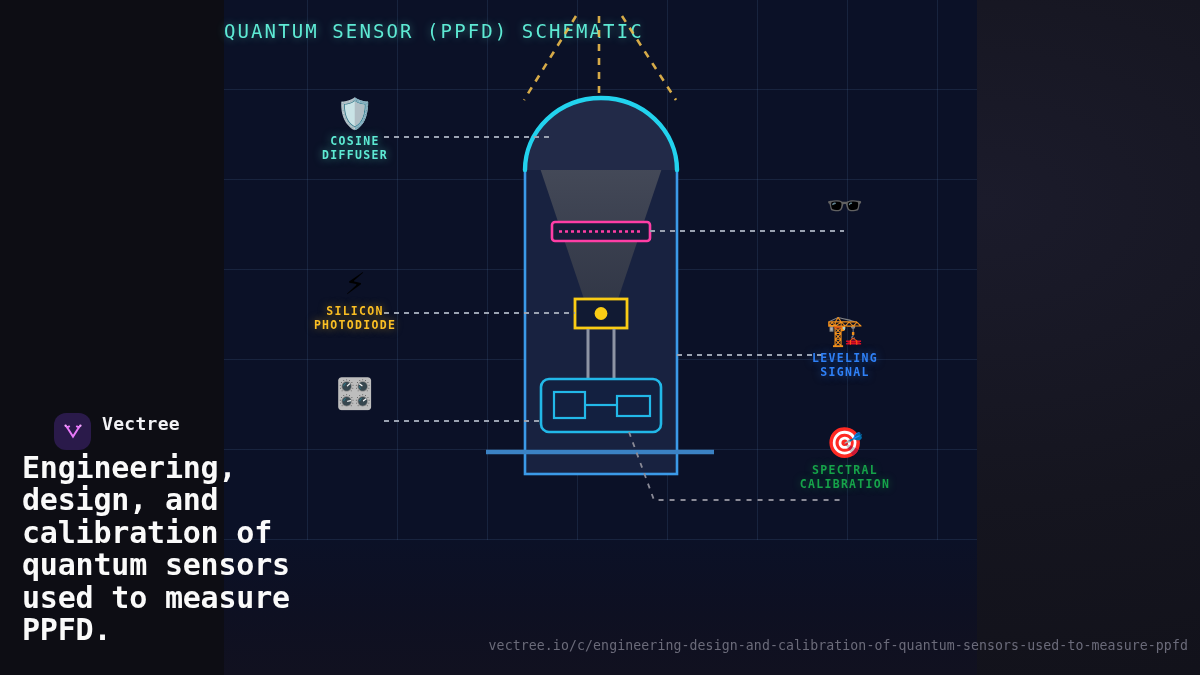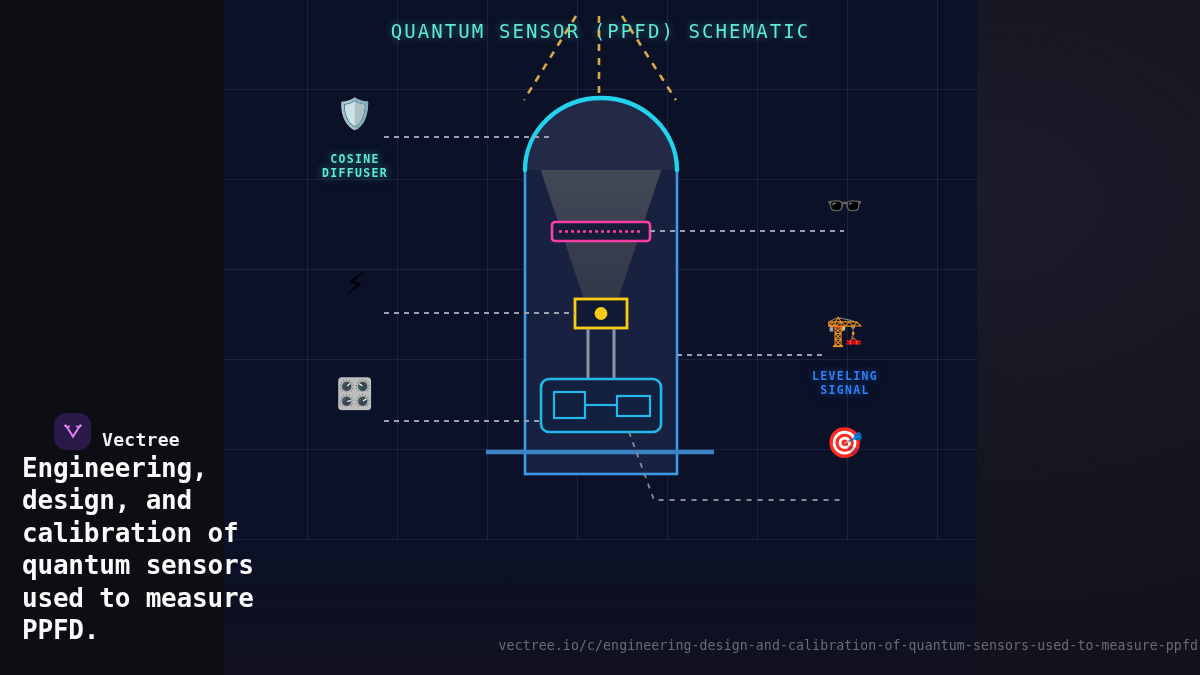--- a/index.html
+++ b/index.html
@@ -37,75 +37,75 @@
     background-position:-7px -1px;
   }
   .panel-fade{
     position:absolute; left:224px; top:540px; width:753px; height:135px;
     background:linear-gradient(to bottom, #0b1127 0%, #0e1022 55%, #111120 100%);
   }
 
   
   .title {
     position:absolute; left:224px; top:20px; width:753px;
-    text-align:center;
+    text-align:left;
     font-size:19px; letter-spacing:2.1px; font-weight:400;
     color:#5eead4;
     text-shadow:0 0 9px rgba(94,234,212,.45);
     white-space:nowrap;
   }
 
   
   #diagram { position:absolute; left:224px; top:0; width:753px; height:540px; }
 
   
   .comp {
     position:absolute; width:150px; text-align:center;
   }
   .comp .emoji { font-size:30px; line-height:36px; display:block;
                  font-family:"DejaVu Sans", sans-serif; }
   .comp .cap {
-    display:block; margin-top:20px;
+    display:block; margin-top:2px;
     font-size:11.5px; font-weight:bold; letter-spacing:1.3px; line-height:14px;
   }
 
   .c-cosine   { left:280px; top:96px; }
   .c-cosine   .cap { color:#5eead4; text-shadow:0 0 8px rgba(94,234,212,.55); }
   .c-diode    { left:280px; top:266px; }
   .c-diode    .cap { color:#fbbf24; text-shadow:0 0 8px rgba(251,191,36,.5); }
   .c-amp      { left:280px; top:376px; }
   .c-amp      .cap { color:#38a0e8; text-shadow:0 0 8px rgba(56,160,232,.5); }
 
   .c-filter   { left:770px; top:188px; }
   .c-filter   .cap { color:#ff3ea5; text-shadow:0 0 8px rgba(255,62,165,.5); }
   .c-level    { left:770px; top:313px; }
   .c-level    .cap { color:#2f81f7; text-shadow:0 0 8px rgba(47,129,247,.5); }
   .c-spectral { left:770px; top:425px; }
   .c-spectral .cap { color:#16a34a; text-shadow:0 0 8px rgba(22,163,74,.45); }
 
   
-  .brand { position:absolute; left:22px; top:413px; display:flex; align-items:flex-end; gap:11px;padding-left:32px; }
+  .brand { position:absolute; left:22px; top:413px; display:flex; align-items:flex-start; gap:11px;padding-left:32px; }
   .brand-logo {
     width:37px; height:37px; border-radius:12px;
     background:#2a1a4a;
     display:flex; align-items:center; justify-content:center;
   }
   .brand-name {
     font-size:18px; font-weight:bold; color:#f2f2f5; letter-spacing:.3px;
   }
 
   .headline {
     position:absolute; left:22px; top:452px; width:352px;
-    font-size:26px; line-height:32.4px; font-weight:bold;
+    font-size:30px; line-height:32.4px; font-weight:bold;
     color:#fafafa; letter-spacing:-.2px;
     white-space:pre-line;
   }
 
   .footer-url {
-    position:absolute; right:2px; bottom:22px;
+    position:absolute; right:12px; bottom:22px;
     font-size:13.2px; color:#6b6b7a; letter-spacing:.1px;
   }
 </style>
 </head>
 <body>
 
 <div id="stage">
 
   <div class="bg-right"></div>
 
@@ -174,38 +174,42 @@
   </svg>
 
   <div class="comp c-cosine">
     <span class="emoji">🛡️</span>
     <span class="cap" style="white-space:pre-line">COSINE
 DIFFUSER</span>
   </div>
 
   <div class="comp c-diode">
     <span class="emoji">⚡</span>
+    <span class="cap" style="white-space:pre-line">SILICON
+PHOTODIODE</span>
   </div>
 
   <div class="comp c-amp">
     <span class="emoji">🎛️</span>
   </div>
 
   <div class="comp c-filter">
     <span class="emoji">🕶️</span>
   </div>
 
   <div class="comp c-level">
     <span class="emoji">🏗️</span>
     <span class="cap" style="white-space:pre-line">LEVELING
 SIGNAL</span>
   </div>
 
   <div class="comp c-spectral">
     <span class="emoji">🎯</span>
+    <span class="cap" style="white-space:pre-line">SPECTRAL
+CALIBRATION</span>
   </div>
 
   <div class="brand">
     <div class="brand-logo">
       <svg width="24" height="24" viewBox="0 0 24 24">
         <g stroke="#e879f9" stroke-width="1.9" fill="none" stroke-linecap="round">
           <path d="M6.2 7.4 L12 16.6 L17.8 7.4"></path>
           <path d="M6.2 7.4 L4.6 5.8 M6.2 7.4 L8.2 6.4"></path>
           <path d="M17.8 7.4 L19.4 5.8 M17.8 7.4 L15.8 6.4"></path>
         </g>

